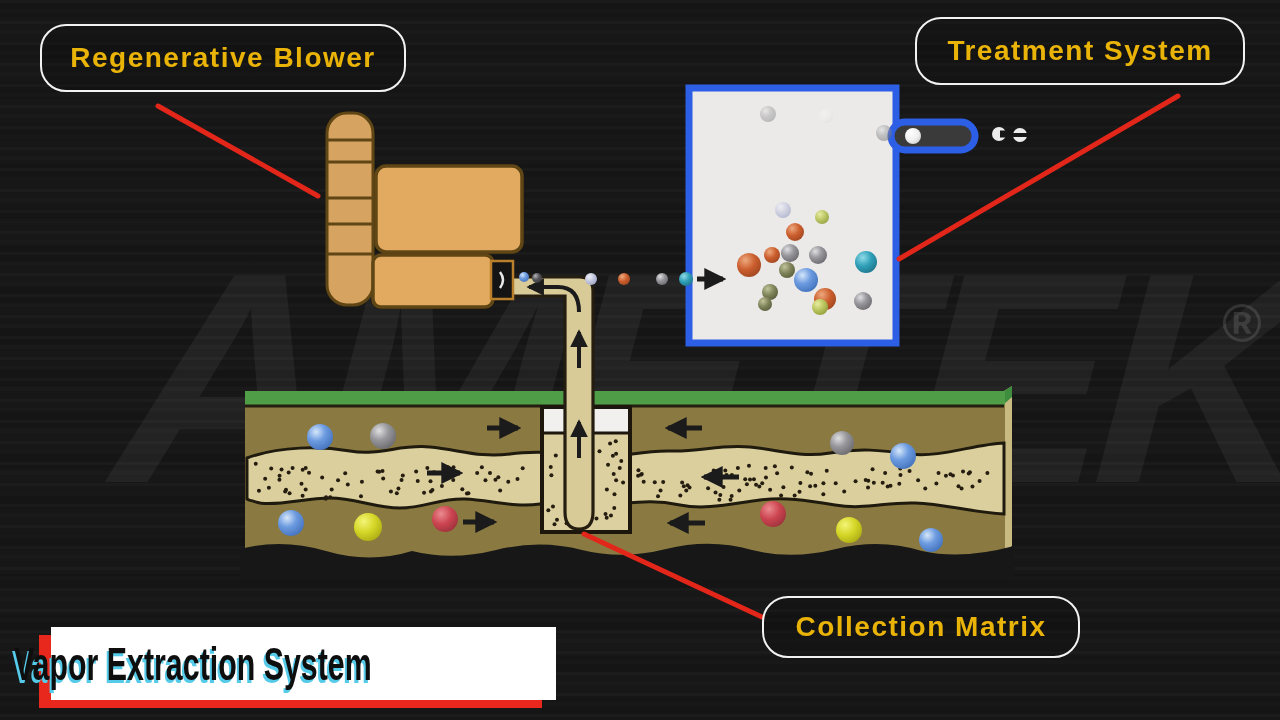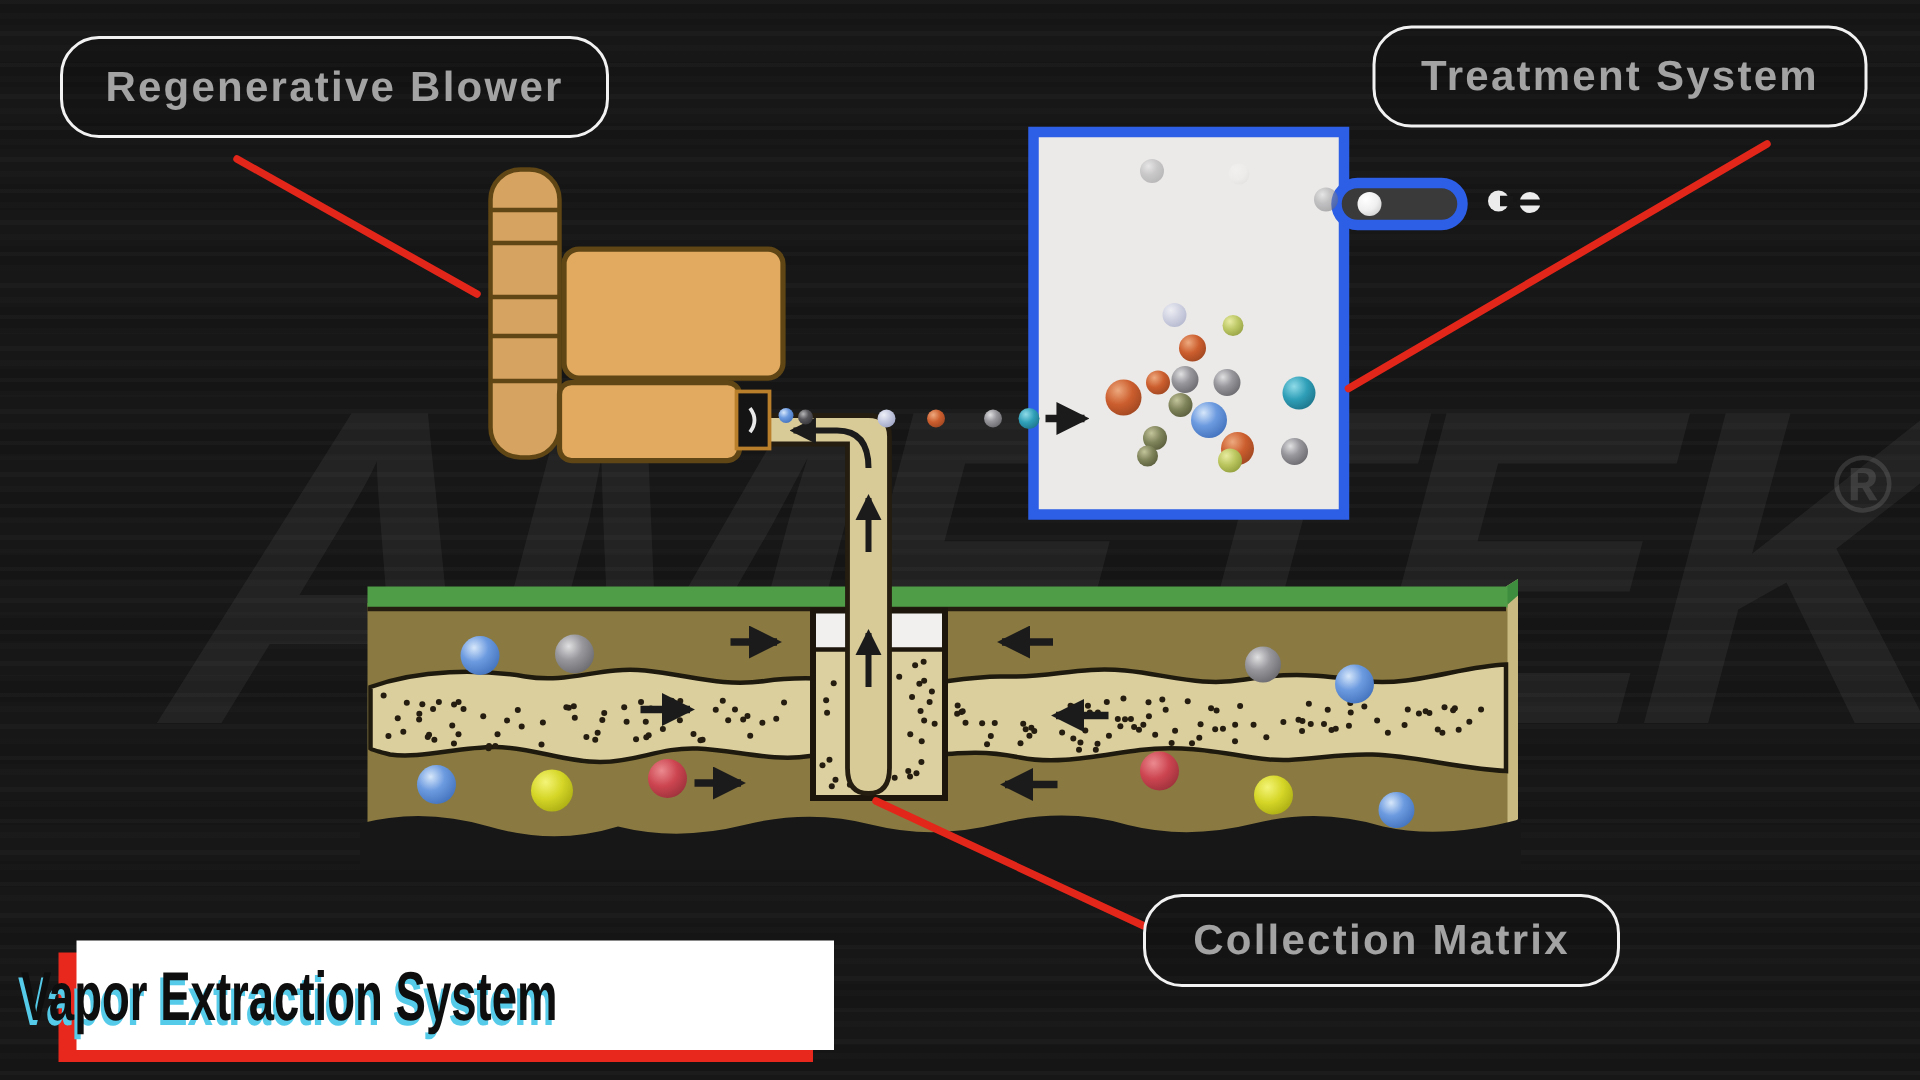--- a/index.html
+++ b/index.html
@@ -24,21 +24,21 @@
   }
   .watermark-reg{
     position:absolute;left:1222px;top:292px;
     font-size:54px;font-weight:bold;
     color:rgba(255,255,255,0.12);
   }
   svg.diagram{position:absolute;left:0;top:0;}
   .callout-label{
     position:absolute;
     border:2.5px solid #f2f2f2;border-radius:26px;
-    color:#a3a3a3;font-weight:bold;font-size:28px;letter-spacing:1.5px;
+    color:#eab308;font-weight:bold;font-size:28px;letter-spacing:1.5px;
     display:flex;align-items:center;justify-content:center;
     background:rgba(10,10,10,0.25);
     box-sizing:border-box;
   }
   .label-blower{left:40px;top:24px;width:366px;height:68px;}
   .label-treatment{left:915px;top:17px;width:330px;height:68px;}
   .label-collection{left:762px;top:596px;width:318px;height:62px;}
   .title-red{
     position:absolute;left:39px;top:635px;width:503px;height:73px;
     background:#e8281c;

